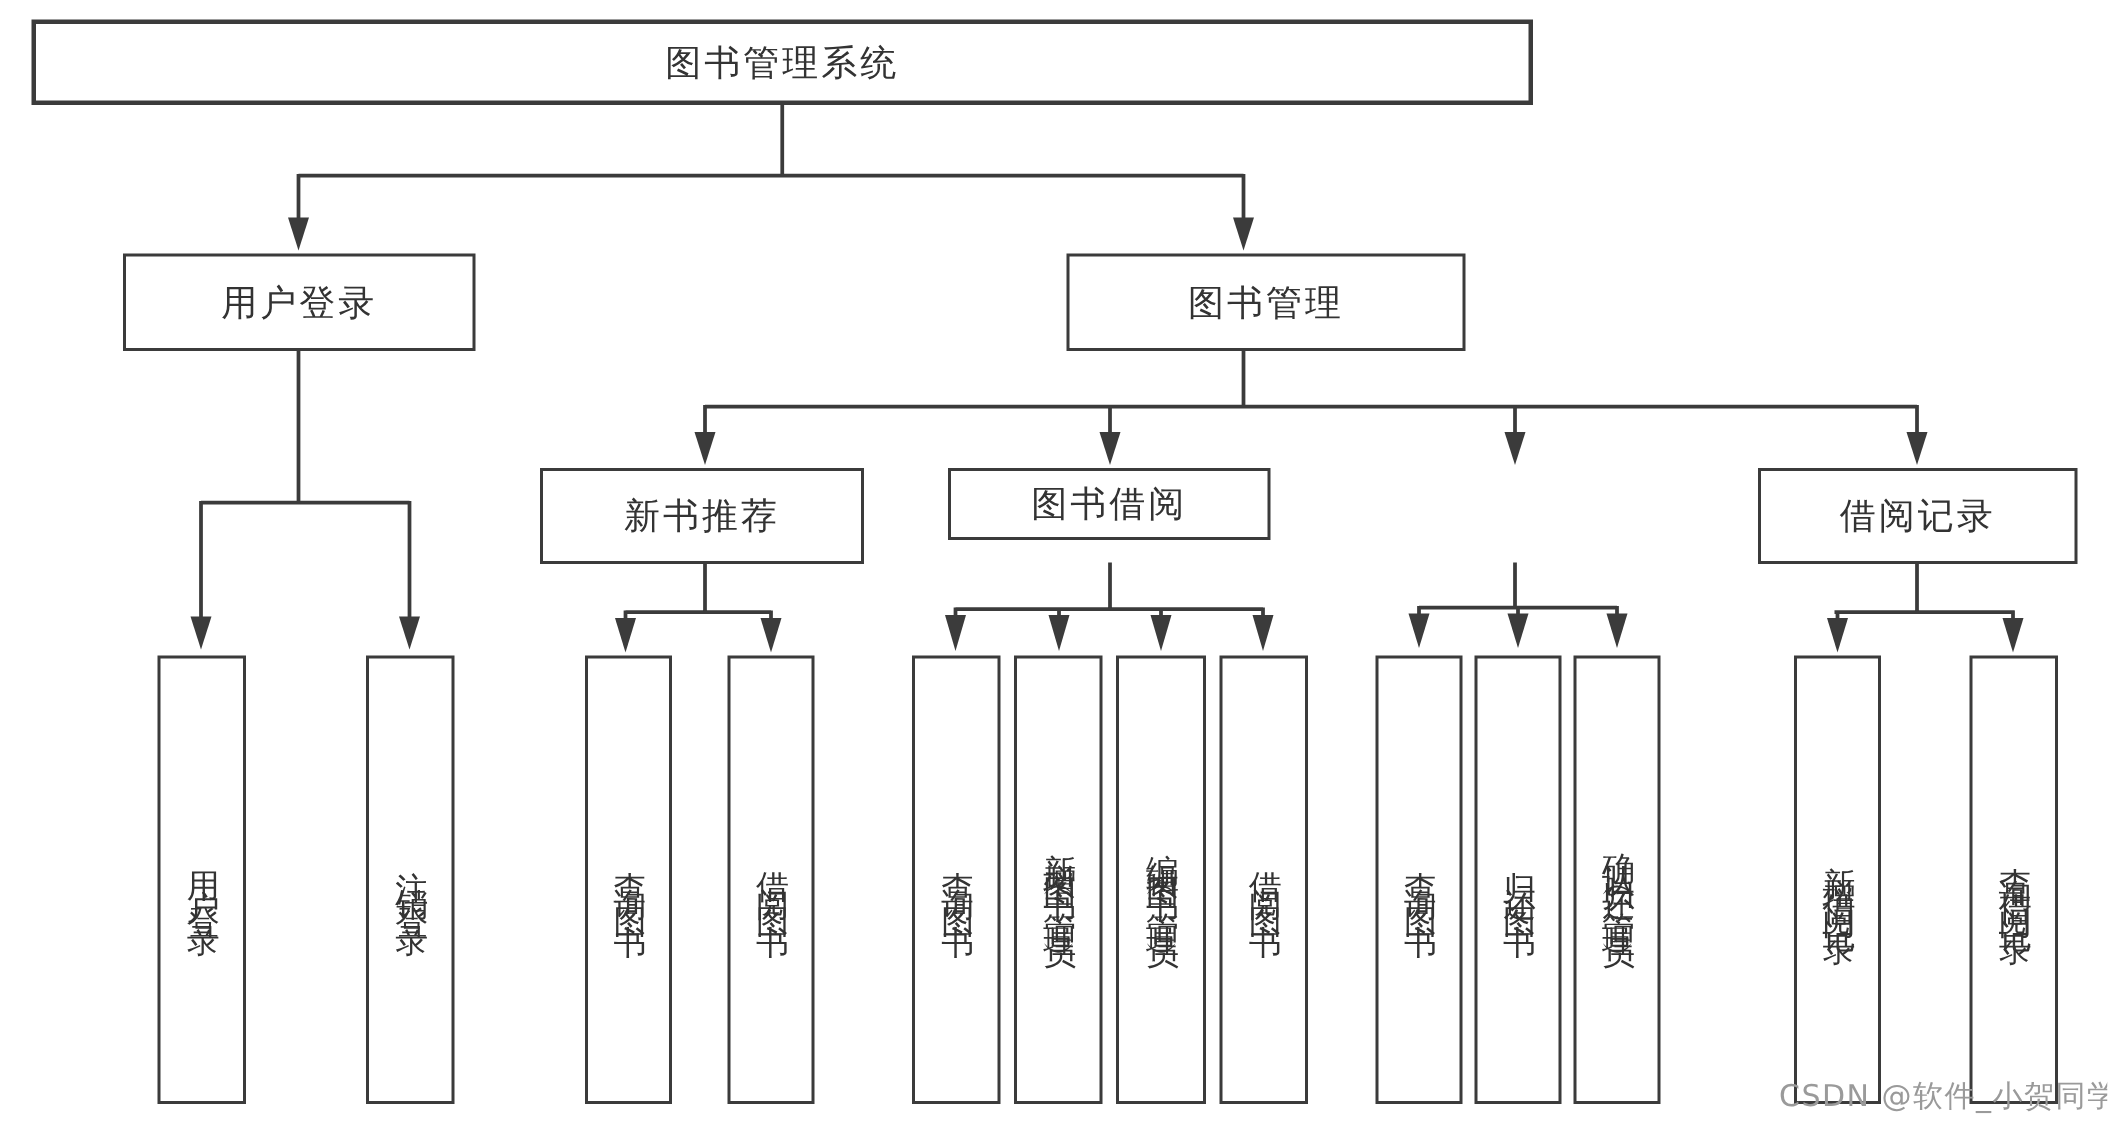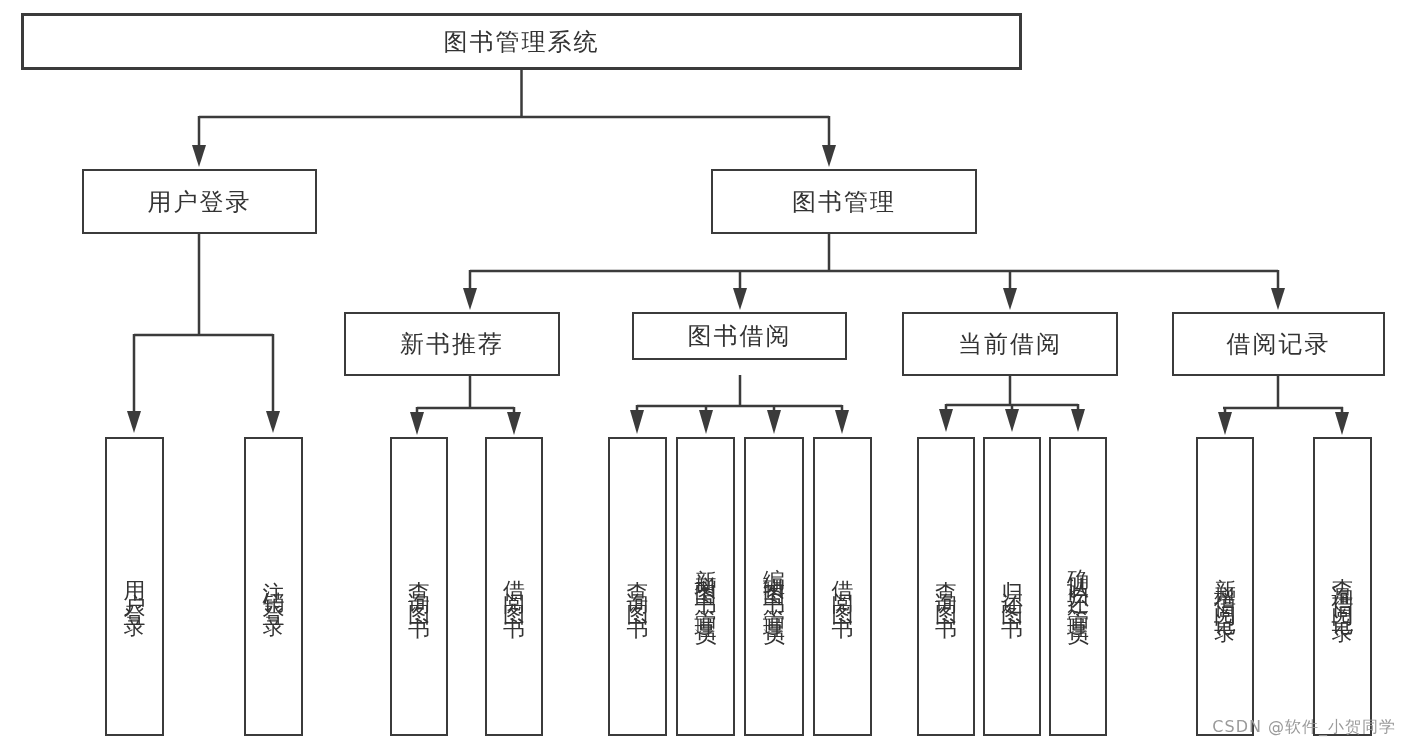--- a/index.html
+++ b/index.html
@@ -36,21 +36,21 @@
     font-size:22px;
     line-height:1;
   }
   .sp-lg span{letter-spacing:12px;}
   .sp-md span{letter-spacing:9px;}
   .sp-sm span{letter-spacing:8px;}
   .watermark{
     position:absolute;
     left:1186px;top:717px;
     width:210px;
-    font-size:16px;
+    font-size:20px;
     letter-spacing:1px;
     color:#9a9a9a;
     white-space:nowrap;
     text-align:right;
   }
 </style>
 </head>
 <body>
 
 <div id="stage">
@@ -84,23 +84,22 @@
       <polygon points="1218,412 1232,412 1225,435"></polygon>
       <polygon points="1335,412 1349,412 1342,435"></polygon>
     </g>
   </svg>
 
   <div class="hbox root" style="left:21px;top:13px;width:1001px;height:57px;">图书管理系统</div>
 
   <div class="hbox" style="left:82px;top:169px;width:235px;height:65px;">用户登录</div>
   <div class="hbox" style="left:711px;top:169px;width:266px;height:65px;">图书管理</div>
 
-  <div class="hbox" style="left:344px;top:312px;width:216px;height:64px;">新书推荐</div>
+  <div class="hbox" style="left:360px;top:312px;width:216px;height:64px;">新书推荐</div>
   <div class="hbox" style="left:632px;top:312px;width:215px;height:48px;">图书借阅</div>
-  <div class="hbox" style="left:902px;top:312px;width:216px;height:64px;">当前借阅</div>
   <div class="hbox" style="left:1172px;top:312px;width:213px;height:64px;">借阅记录</div>
 
   <div class="vbox sp-lg" style="left:105px;top:437px;width:59px;height:299px;">
     <span>用户登录</span>
   </div>
   <div class="vbox sp-lg" style="left:244px;top:437px;width:59px;height:299px;">
     <span>注销登录</span>
   </div>
 
   <div class="vbox sp-lg" style="left:390px;top:437px;width:58px;height:299px;">

